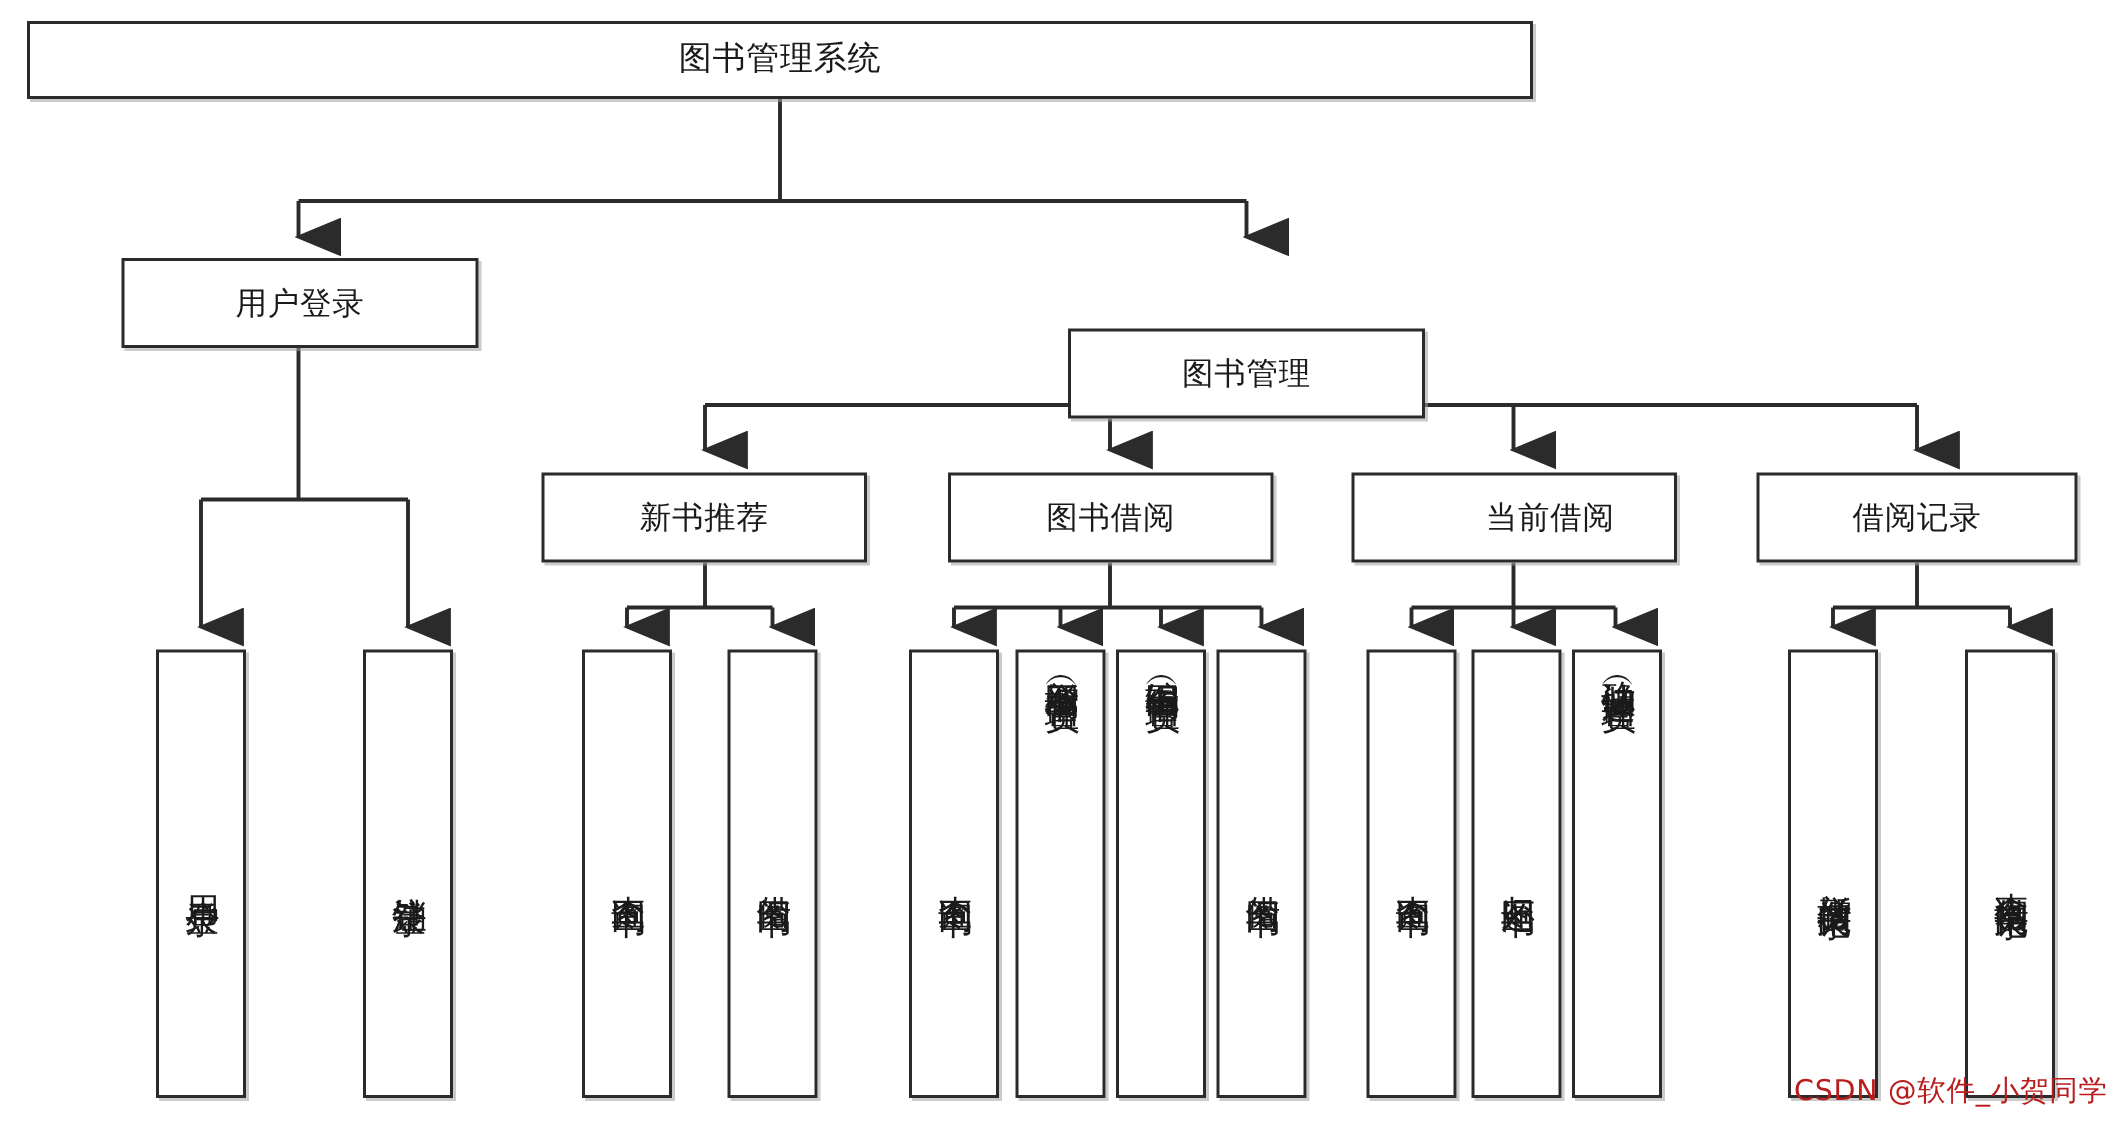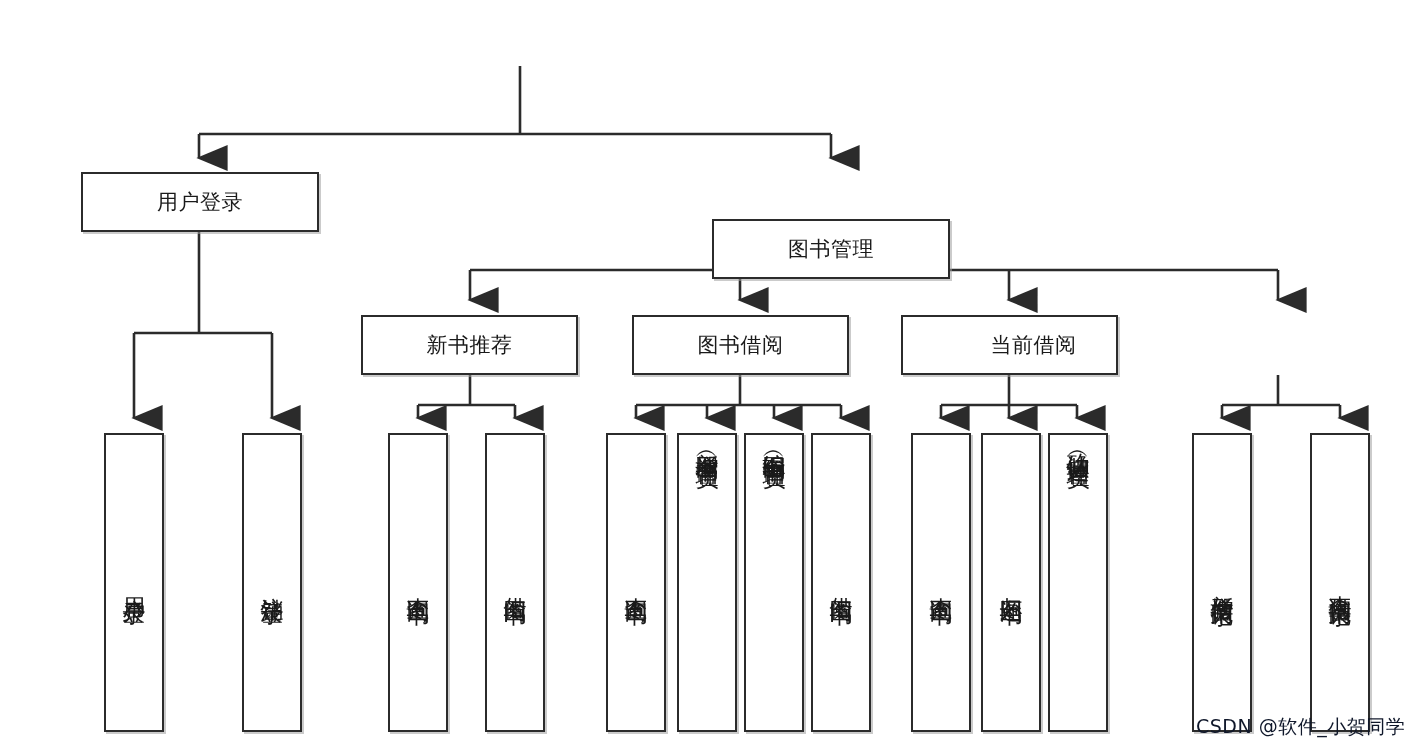--- a/index.html
+++ b/index.html
@@ -62,21 +62,21 @@
     letter-spacing: 2px;
     line-height: 1.0;
     white-space: nowrap;
     margin: 0 auto;
   }
   .node.v.mid {
     align-items: center;
   }
   .watermark {
     position: absolute;
-    color: #0f172a;
+    color: #b91c1c;
     font-size: 19px;
     letter-spacing: 0.5px;
     white-space: nowrap;
     z-index: 5;
   }
 </style>
 </head>
 <body>
 
 <div id="canvas">
@@ -124,37 +124,43 @@
       <path d="M 1009 405 L 1009 418" marker-end="url(#arrow)"></path>
       <path d="M 1077 405 L 1077 418" marker-end="url(#arrow)"></path>
 
       <path d="M 1278 375 L 1278 405"></path>
       <path d="M 1222 405 L 1340 405"></path>
       <path d="M 1222 405 L 1222 418" marker-end="url(#arrow)"></path>
       <path d="M 1340 405 L 1340 418" marker-end="url(#arrow)"></path>
     </g>
   </svg>
 
+  <div class="node root" style="left:18px; top:14px; width:1004px; height:52px;">
+    <span class="lbl">图书管理系统</span>
+  </div>
 
   <div class="node h" style="left:81px; top:172px; width:238px; height:60px;">
     <span class="lbl">用户登录</span>
   </div>
   <div class="node h" style="left:712px; top:172px; width:238px; height:60px;margin-top:47px;">
     <span class="lbl">图书管理</span>
   </div>
 
   <div class="node h" style="left:361px; top:315px; width:217px; height:60px;">
     <span class="lbl">新书推荐</span>
   </div>
   <div class="node h" style="left:632px; top:315px; width:217px; height:60px;">
     <span class="lbl">图书借阅</span>
   </div>
   <div class="node h" style="left:901px; top:315px; width:217px; height:60px;padding-left:48px;">
     <span class="lbl">当前借阅</span>
   </div>
+  <div class="node h" style="left:1171px; top:315px; width:214px; height:60px;">
+    <span class="lbl">借阅记录</span>
+  </div>
 
   <div class="node v mid" style="left:104px; top:433px; width:60px; height:299px;">
     <span class="lbl">用户登录</span>
   </div>
   <div class="node v mid" style="left:242px; top:433px; width:60px; height:299px;">
     <span class="lbl">注销登录</span>
   </div>
 
   <div class="node v mid" style="left:388px; top:433px; width:60px; height:299px;">
     <span class="lbl">查询图书</span>

